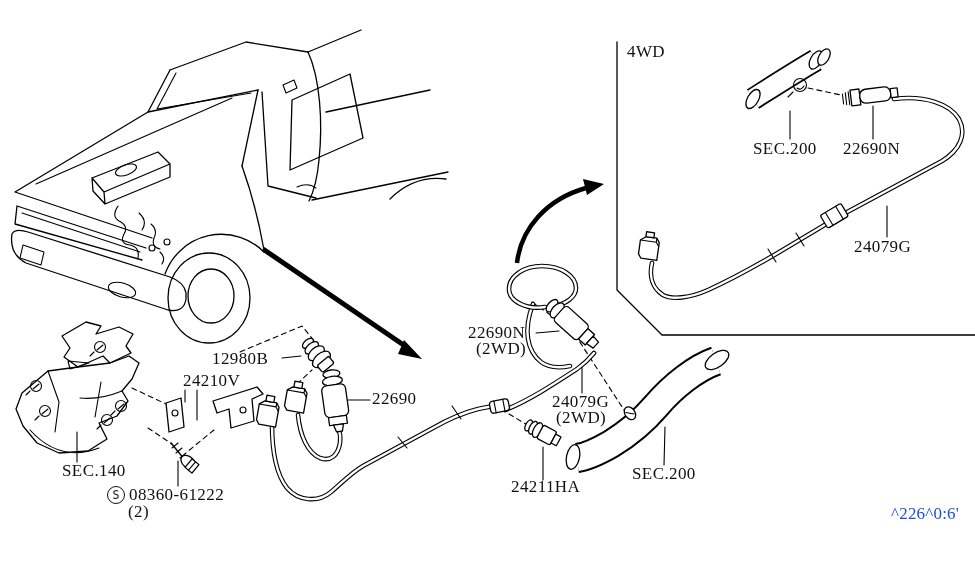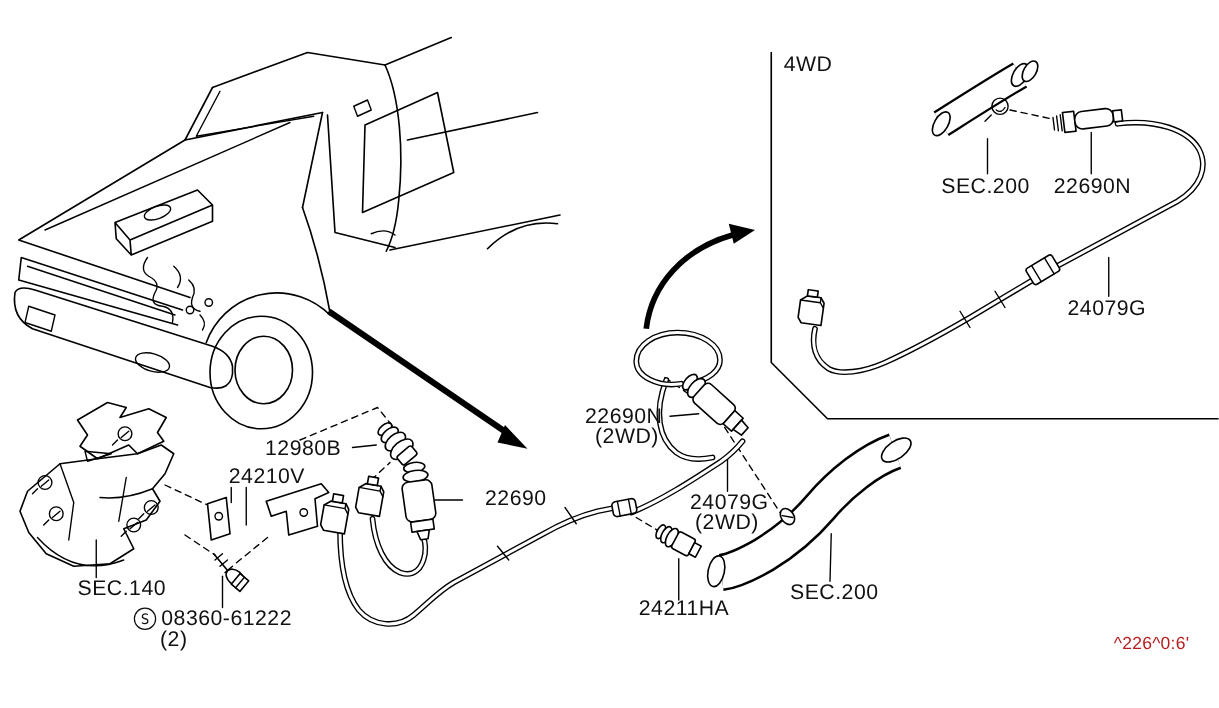--- a/index.html
+++ b/index.html
@@ -1,21 +1,21 @@
 <!DOCTYPE html>
 <html><head>
 <meta charset="utf-8">
 <style>
   html,body{margin:0;padding:0;background:#fff;}
   .stage{position:relative;width:975px;height:566px;background:#fff;overflow:hidden;
          font-family:"DejaVu Sans Mono",monospace;}
   .stage svg{position:absolute;left:0;top:0;}
-  .lbl{position:absolute;font-family:Liberation Sans, sans-serif;font-size:17px;
+  .lbl{position:absolute;font-family:Liberation Serif, serif;font-size:17px;
        line-height:16px;letter-spacing:.4px;color:#111;white-space:pre;}
-  .lbl.small{font-size:14px;letter-spacing:.2px;color:#b91c1c;}
+  .lbl.small{font-size:17px;letter-spacing:.2px;color:#1d4ed8;}
   .screwrow{position:absolute;display:flex;align-items:center;}
   .circ{display:inline-block;width:16px;height:16px;border:1.4px solid #111;border-radius:50%;
         font-size:11.5px;line-height:16px;text-align:center;margin-right:4px;color:#111;}
   
   .ln{fill:none;stroke:#000;stroke-width:1.3;stroke-linecap:round;stroke-linejoin:round;}
   .thin{stroke-width:1.1;}
   .dash{stroke-dasharray:5 4;}
   .fillw{fill:#fff;stroke:#000;stroke-width:1.3;stroke-linejoin:round;}
   .cableO{fill:none;stroke:#000;stroke-width:4.6;stroke-linecap:round;}
   .cableI{fill:none;stroke:#fff;stroke-width:2.4;stroke-linecap:round;}
@@ -243,21 +243,21 @@
 
 </svg>
 
 <div class="lbl" style="left:627px;top:44px">4WD</div>
 <div class="lbl" style="left:753px;top:141px">SEC.200</div>
 <div class="lbl" style="left:843px;top:141px">22690N</div>
 <div class="lbl" style="left:854px;top:239px">24079G</div>
 
 <div class="lbl" style="left:212px;top:351px">12980B</div>
 <div class="lbl" style="left:183px;top:373px">24210V</div>
-<div class="lbl" style="left:388px;top:391px">22690</div>
+<div class="lbl" style="left:372px;top:391px">22690</div>
 
 <div class="lbl" style="left:468px;top:325px">22690N</div>
 <div class="lbl" style="left:476px;top:341px">(2WD)</div>
 
 <div class="lbl" style="left:552px;top:394px">24079G</div>
 <div class="lbl" style="left:556px;top:410px">(2WD)</div>
 
 <div class="lbl" style="left:511px;top:479px">24211HA</div>
 <div class="lbl" style="left:632px;top:466px">SEC.200</div>
 <div class="lbl" style="left:62px;top:463px">SEC.140</div>

